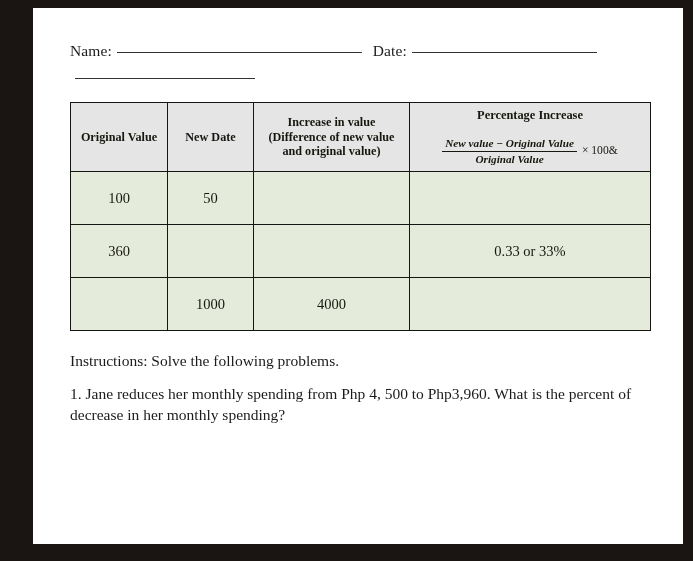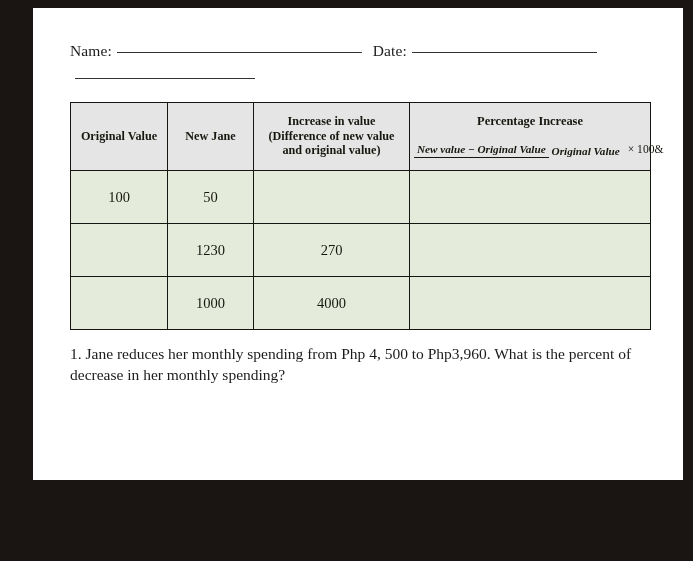--- a/index.html
+++ b/index.html
@@ -20,21 +20,21 @@
     height: 561px;
     background: #1a1412;
   }
 
   
   #page {
     position: absolute;
     left: 33px;
     top: 8px;
     width: 655px;
-    height: 472px;
+    height: 536px;
     background: #ffffff;
     box-sizing: border-box;
     border-right: 5px solid #1a1412;
     overflow: hidden;
   }
 
   #content {
     position: absolute;
     left: 37px;
     top: 30px;
@@ -110,21 +110,21 @@
   .formula {
     display: inline-flex;
     align-items: center;
     justify-content: center;
     font-style: italic;
     font-size: 11.2px;
     line-height: 12.5px;
   }
   .frac {
     display: inline-flex;
-    flex-direction: row;
+    flex-direction: column;
     align-items: center;
     margin-right: 5px;
   }
   .frac .num {
     padding: 0 3px 1px 3px;
     border-bottom: 1.4px solid #16170f;
     white-space: nowrap;
   }
   .frac .den {
     padding: 1px 3px 0 3px;
@@ -170,21 +170,21 @@
       <table class="worksheet">
         <colgroup>
           <col class="col-1">
             <col class="col-2">
             <col class="col-3">
             <col class="col-4">
         </colgroup>
         <thead>
           <tr>
             <th>Original Value</th>
-            <th>New Jane</th>
+            <th>New Date</th>
             <th>Increase in value (Difference of new value and original value)</th>
             <th>
               <span class="pct-head-title">Percentage Increase</span>
               <span class="formula">
                 <span class="frac">
                   <span class="num">New value − Original Value</span>
                   <span class="den">Original Value</span>
                 </span>
                 <span class="times100">× 100&amp;</span>
               </span>
@@ -192,31 +192,32 @@
           </tr>
         </thead>
         <tbody>
           <tr>
             <td>100</td>
             <td>50</td>
             <td></td>
             <td></td>
           </tr>
           <tr>
-            <td></td>
-            <td>1230</td>
-            <td>270</td>
-            <td></td>
+            <td>360</td>
+            <td></td>
+            <td></td>
+            <td>0.33 or 33%</td>
           </tr>
           <tr>
             <td></td>
             <td>1000</td>
             <td>4000</td>
             <td></td>
           </tr>
         </tbody>
       </table>
 
+      <div class="problems-head">Instructions: Solve the following problems.</div>
       <div class="problem">1. Jane reduces her monthly spending from Php 4, 500 to Php3,960. What is the percent of decrease in her monthly spending?</div>
 
     </div>
   </div>
 </div>
 
 </body></html>

